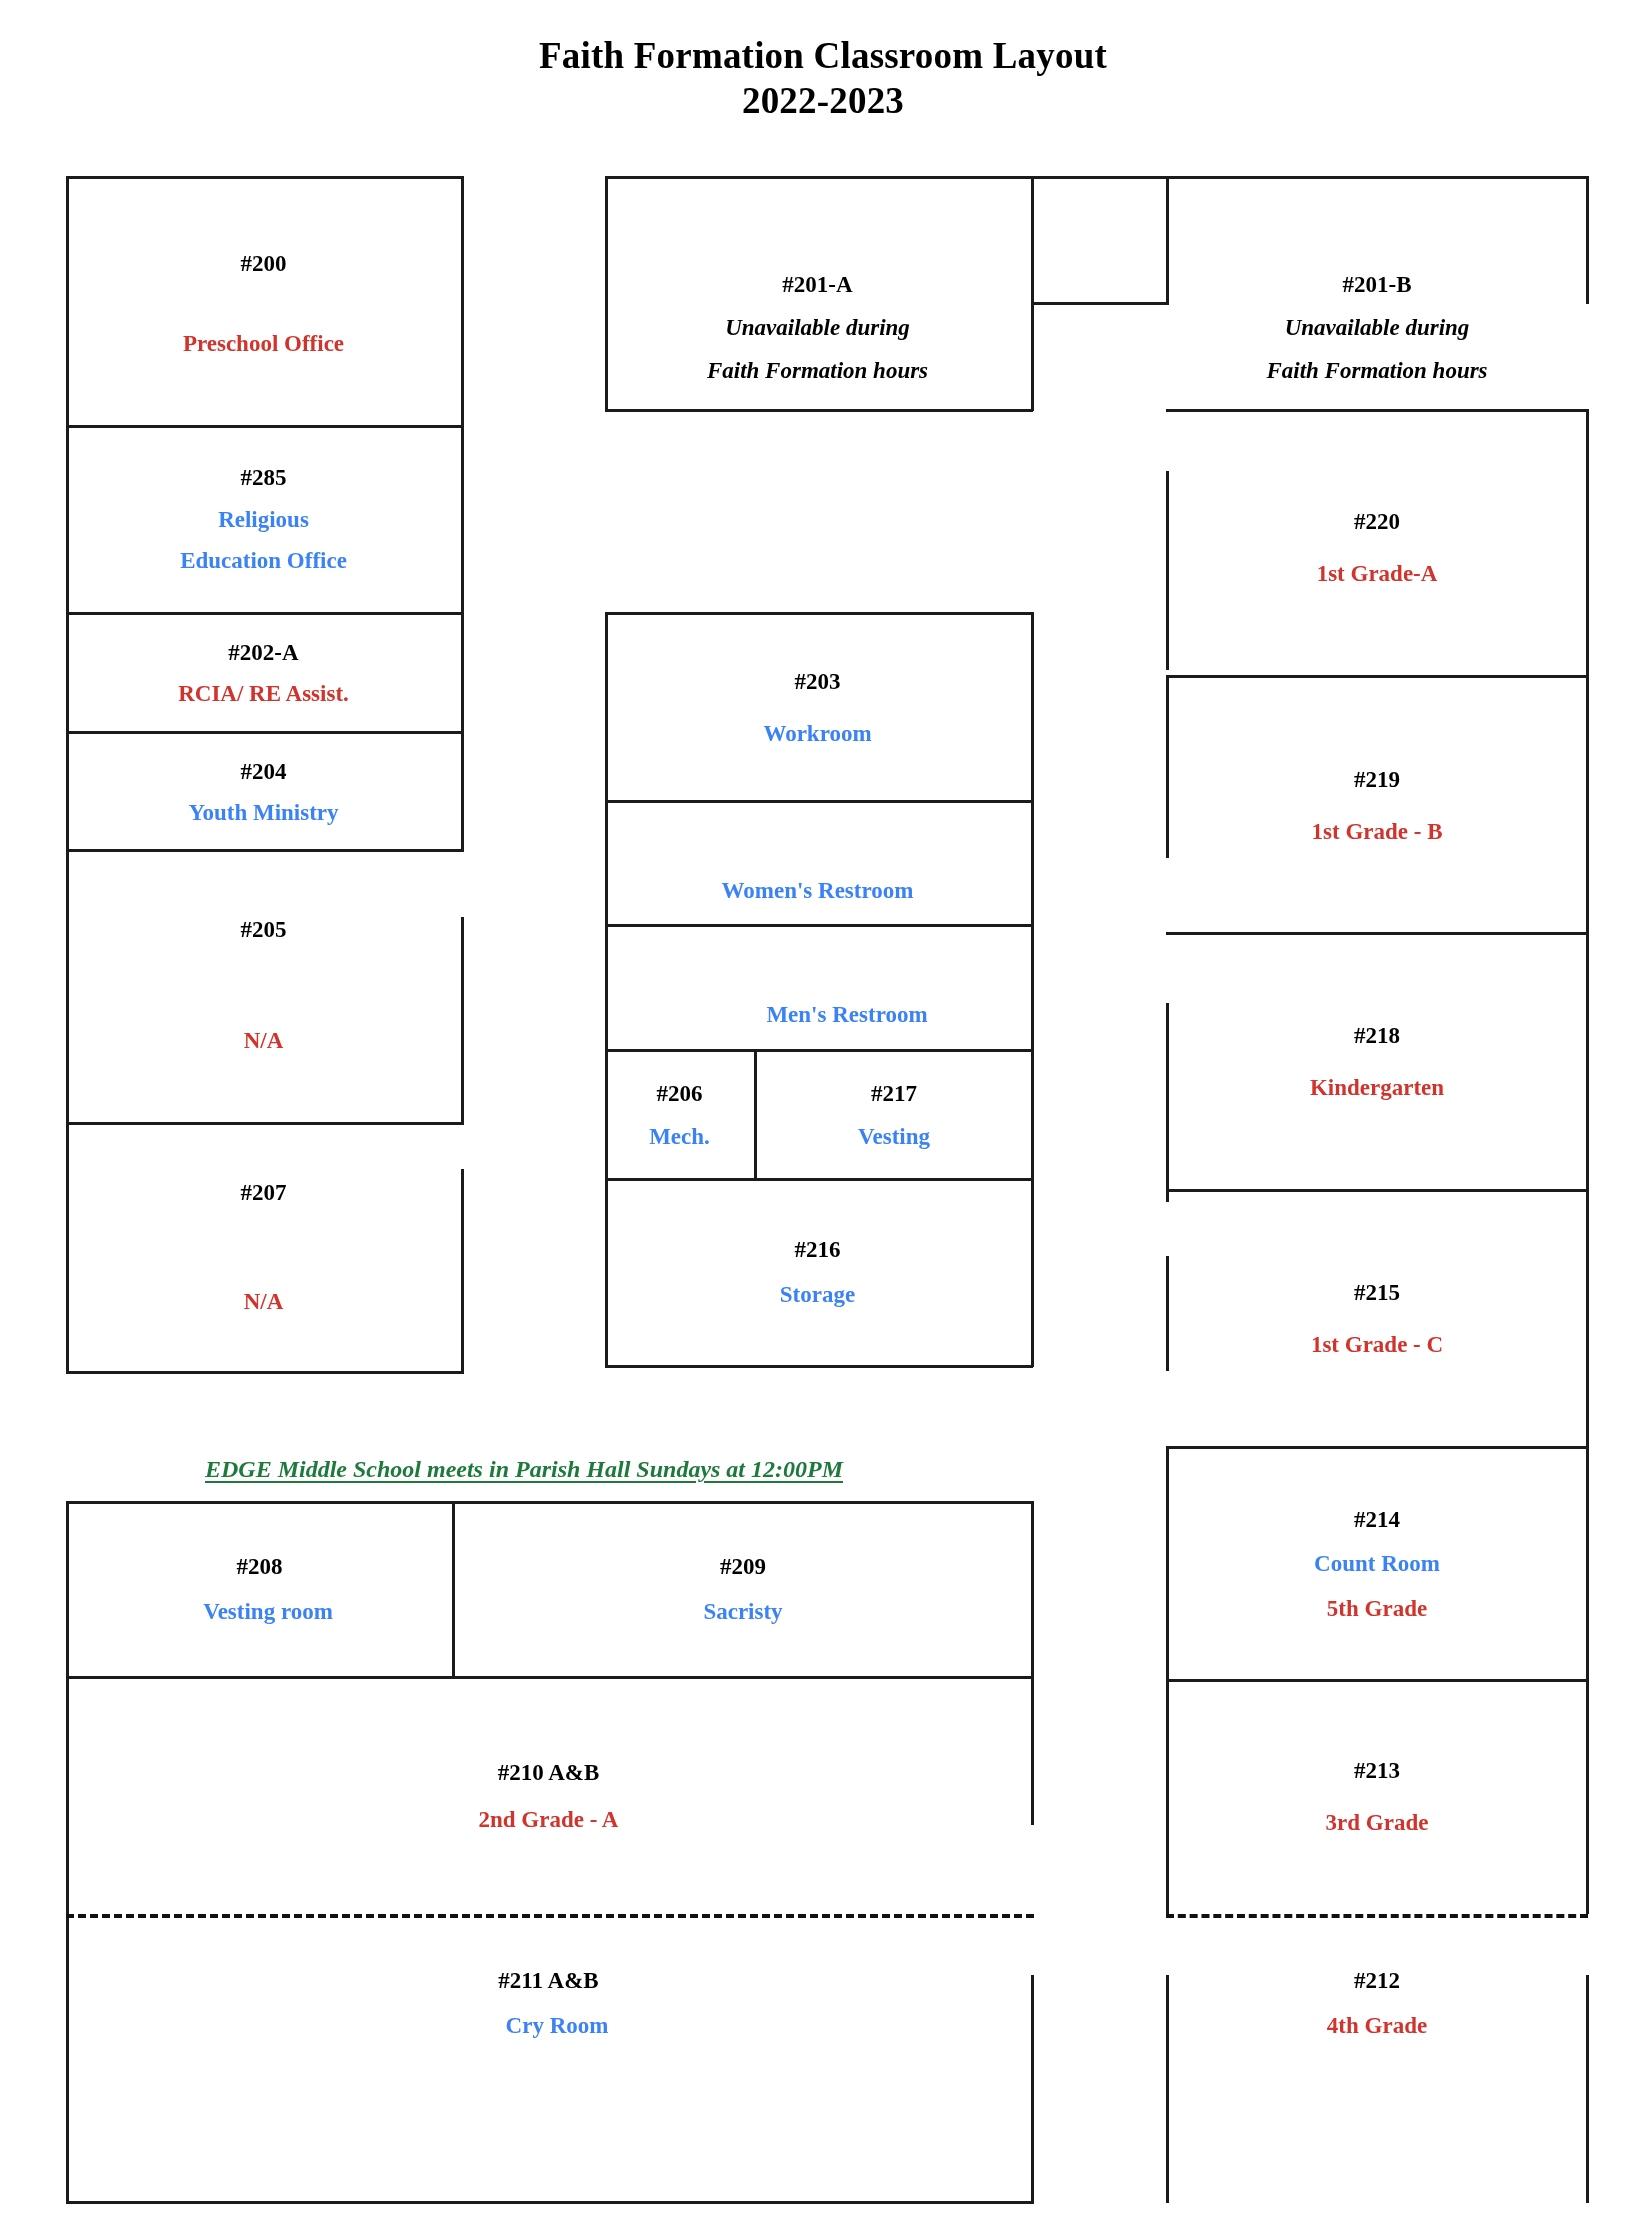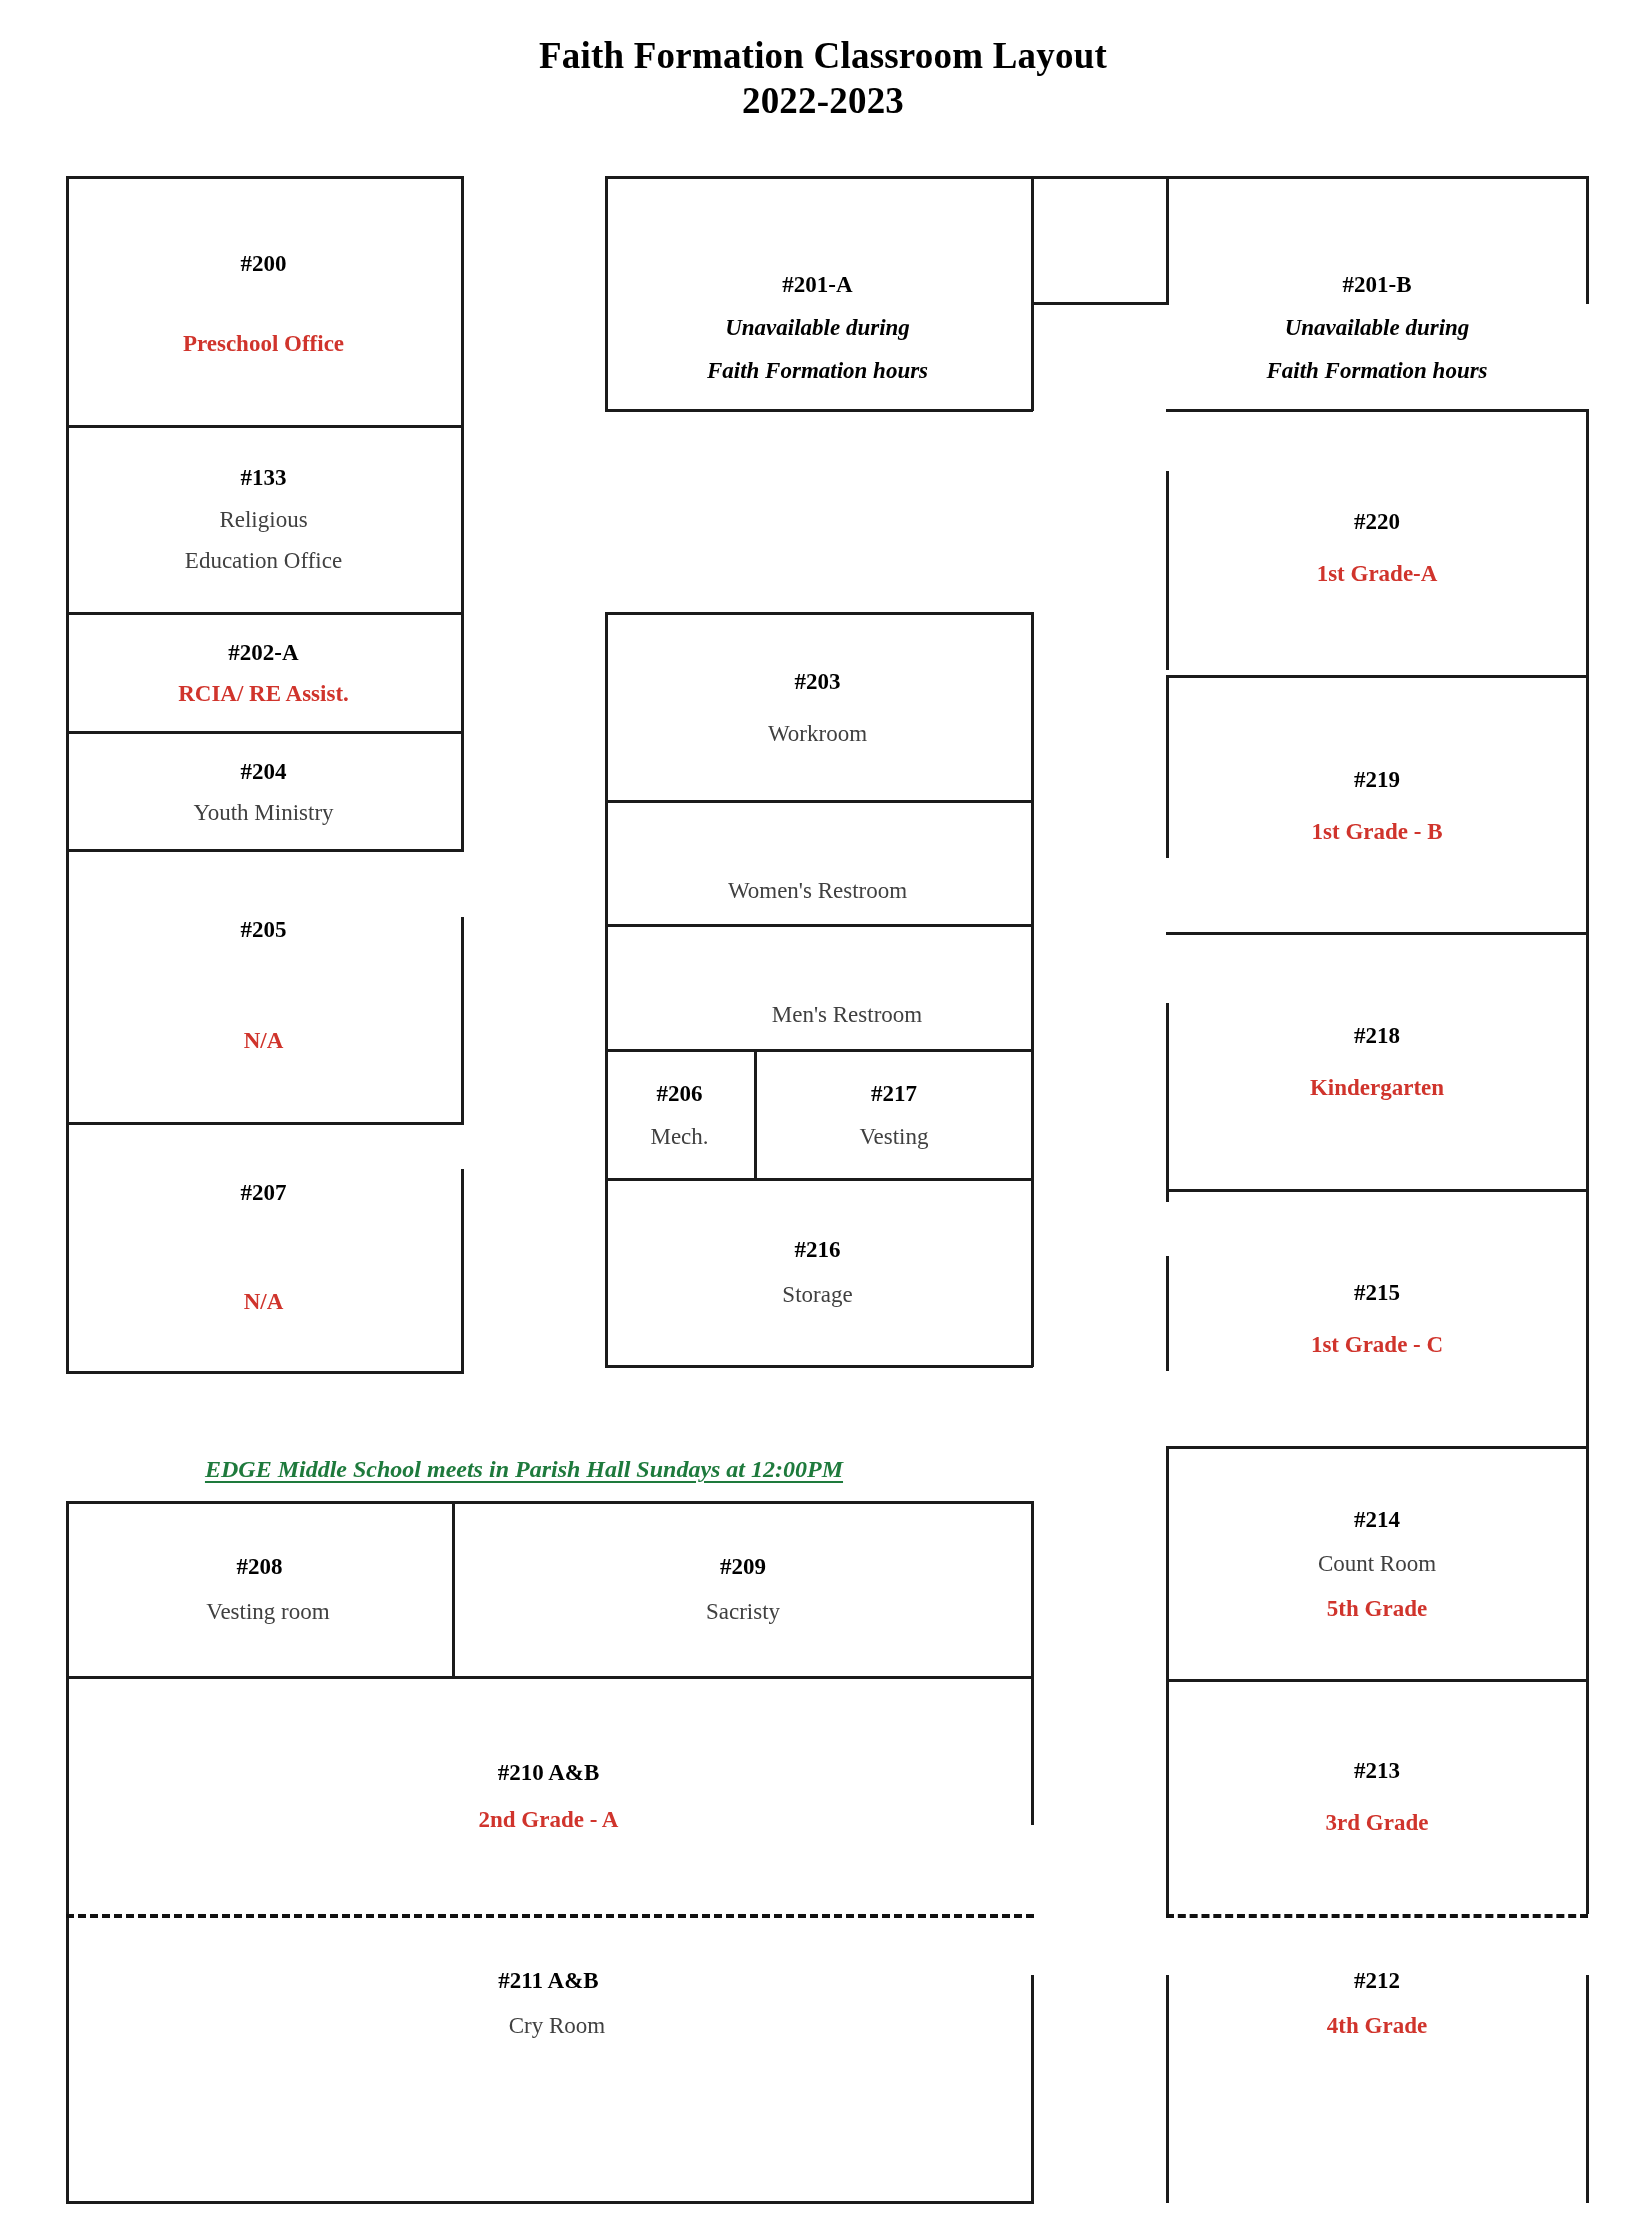--- a/index.html
+++ b/index.html
@@ -45,22 +45,22 @@
     width: 100%;
     line-height: 1.42;
   }
   .num {
     font-size: 23px;
     font-weight: bold;
     color: #000000;
   }
   .blk {
     font-size: 23px;
-    font-weight: normal;
-    color: #404040;
+    font-weight: bold;
+    color: #3b82f6;
   }
   .red {
     font-size: 23px;
     font-weight: bold;
     color: #d0342c;
   }
   .grn {
     font-size: 23px;
     font-weight: bold;
     font-style: italic;
@@ -192,21 +192,21 @@
   <span class="ln ital" style="margin-top:10.4px;">Faith Formation hours</span>
 </div>
 
 <div class="room" style="left:1166px; top:233px; width:422px; height:190px;">
   <span class="ln num">#201-B</span>
   <span class="ln ital" style="margin-top:10.4px;">Unavailable during</span>
   <span class="ln ital" style="margin-top:10.4px;">Faith Formation hours</span>
 </div>
 
 <div class="room" style="left:66px; top:432px; width:395px; height:176px;">
-  <span class="ln num">#133</span>
+  <span class="ln num">#285</span>
   <span class="ln blk" style="margin-top:8.6px;">Religious</span>
   <span class="ln blk" style="margin-top:8.6px;">Education Office</span>
 </div>
 
 <div class="room" style="left:66px; top:619px; width:395px; height:109px;">
   <span class="ln num">#202-A</span>
   <span class="ln red" style="margin-top:8.6px;">RCIA/ RE Assist.</span>
 </div>
 
 <div class="room" style="left:66px; top:738px; width:395px; height:109px;">

